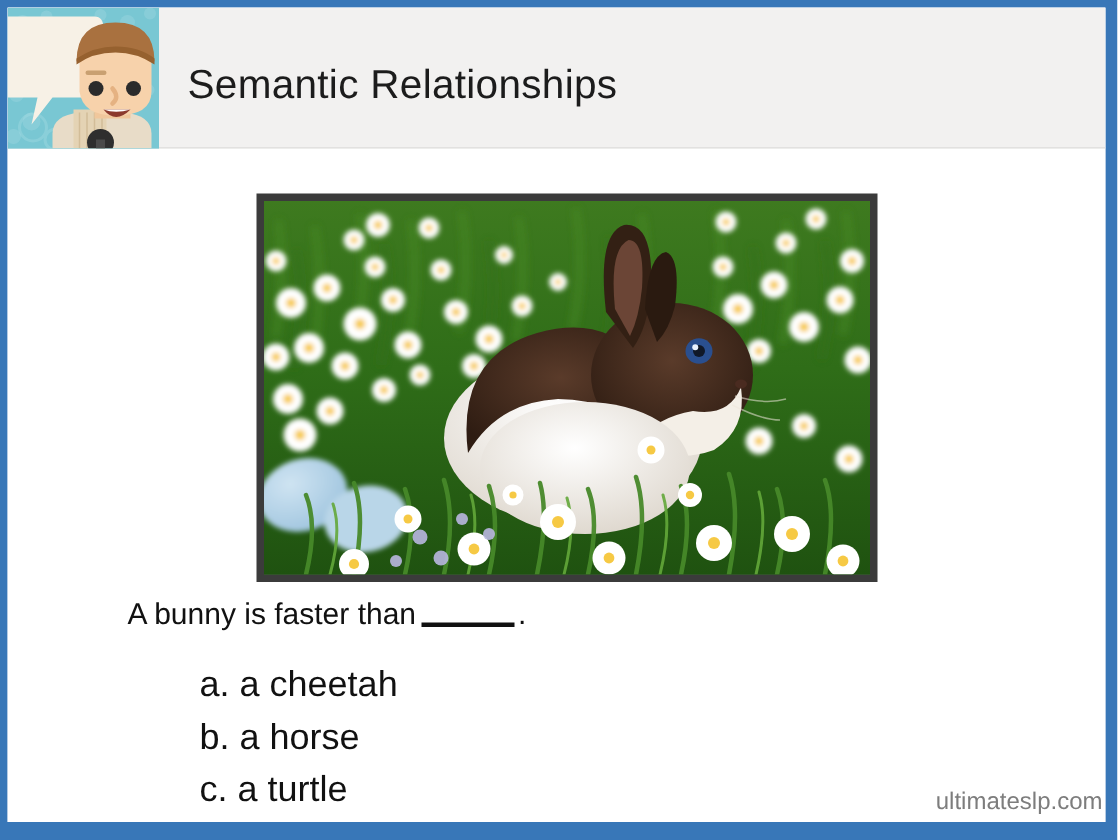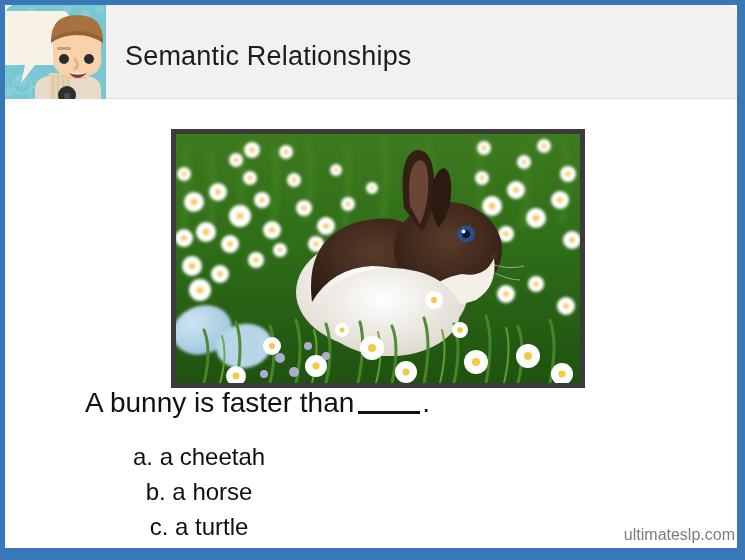--- a/index.html
+++ b/index.html
@@ -27,21 +27,20 @@
     border-right: 8px solid #3877b8;
     border-bottom: 12px solid #3877b8;
     overflow: hidden;
   }
   .slide-inner {
     position: relative;
     width: 100%;
     height: 100%;
     background: #ffffff;
     overflow: hidden;
-    border-radius: 10px;
   }
 
   
   .header {
     position: absolute;
     left: 0;
     top: 0;
     width: 100%;
     height: 94px;
     background: #f2f1f0;
@@ -89,22 +88,22 @@
     height: 100%;
     overflow: hidden;
     background: #2f6f1f;
   }
   .photo svg { display: block; width: 100%; height: 100%; }
 
   
   .question {
     position: absolute;
     left: 80px;
-    top: 382px;
-    font-size: 28px;
+    top: 394px;
+    font-size: 20px;
     color: #111111;
     white-space: nowrap;
   }
   .blank {
     display: inline-block;
     width: 62px;
     border-bottom: 3px solid #111111;
     margin: 0 2px -2px 4px;
     height: 16px;
     vertical-align: baseline;
@@ -112,21 +111,20 @@
   .options {
     position: absolute;
     left: 128px;
     top: 434px;
   }
   .option {
     font-size: 24px;
     color: #111111;
     line-height: 35px;
     white-space: nowrap;
-    text-align: center;
   }
 
   
   .watermark {
     position: absolute;
     right: 2px;
     bottom: 4px;
     font-size: 16px;
     color: #7d7d7d;
     white-space: nowrap;

